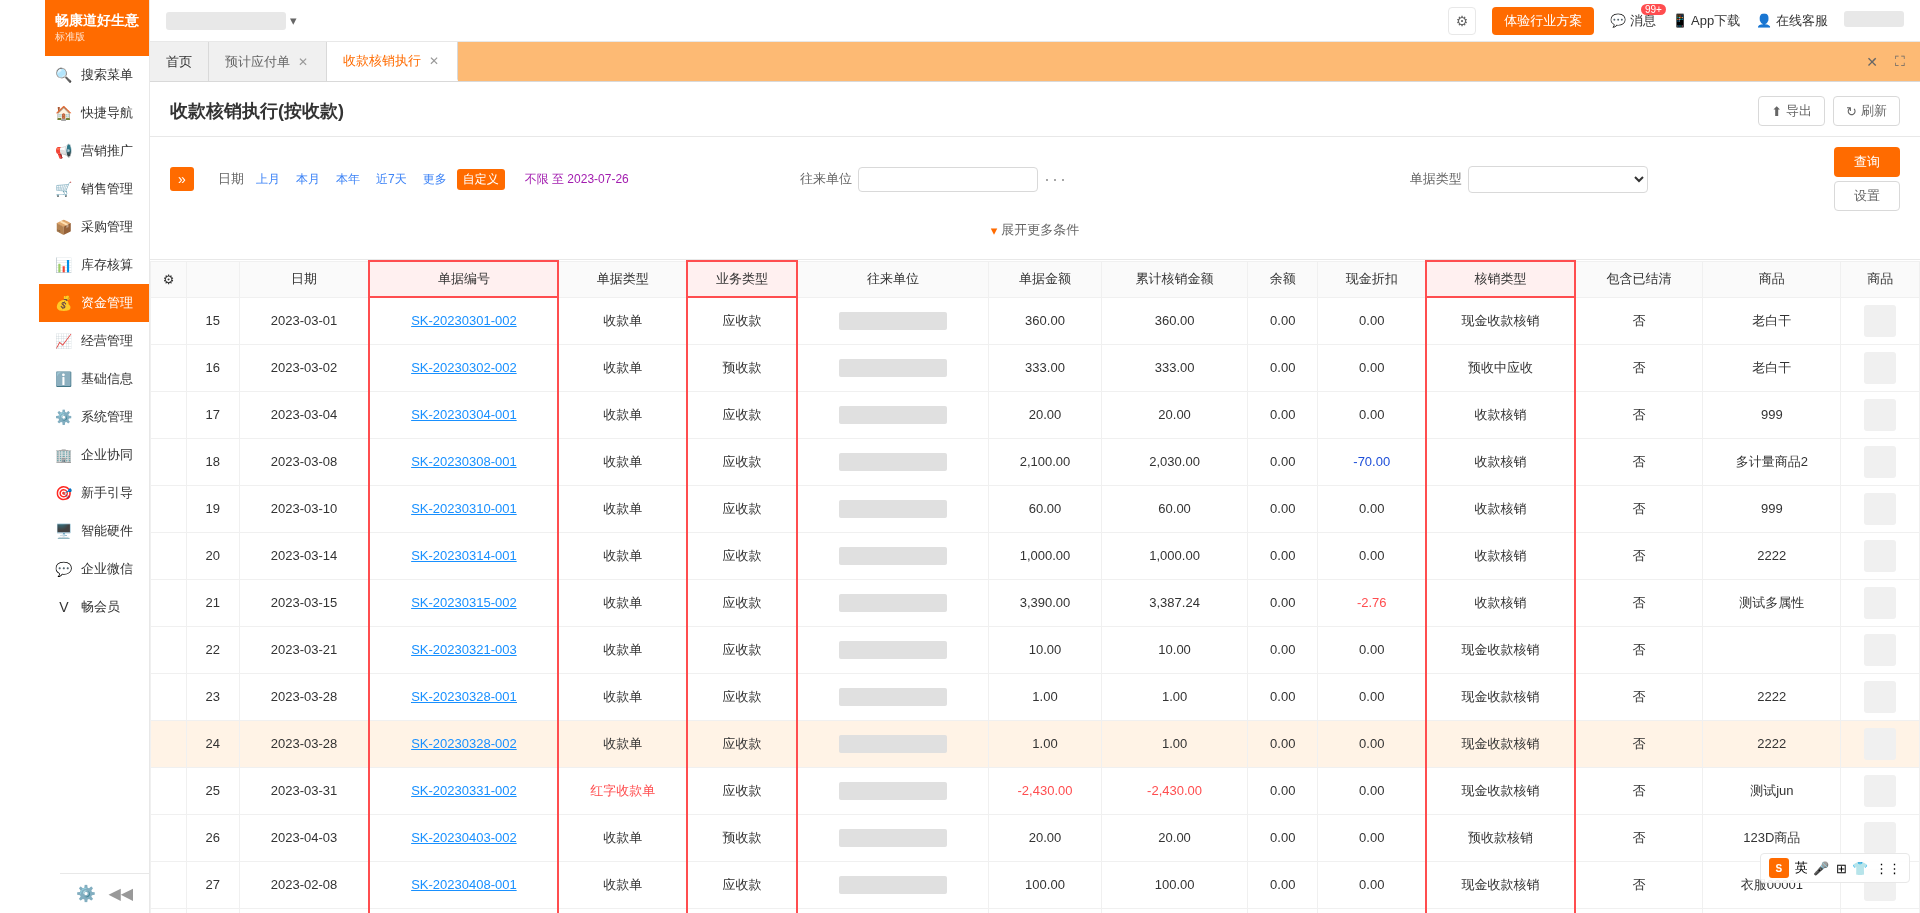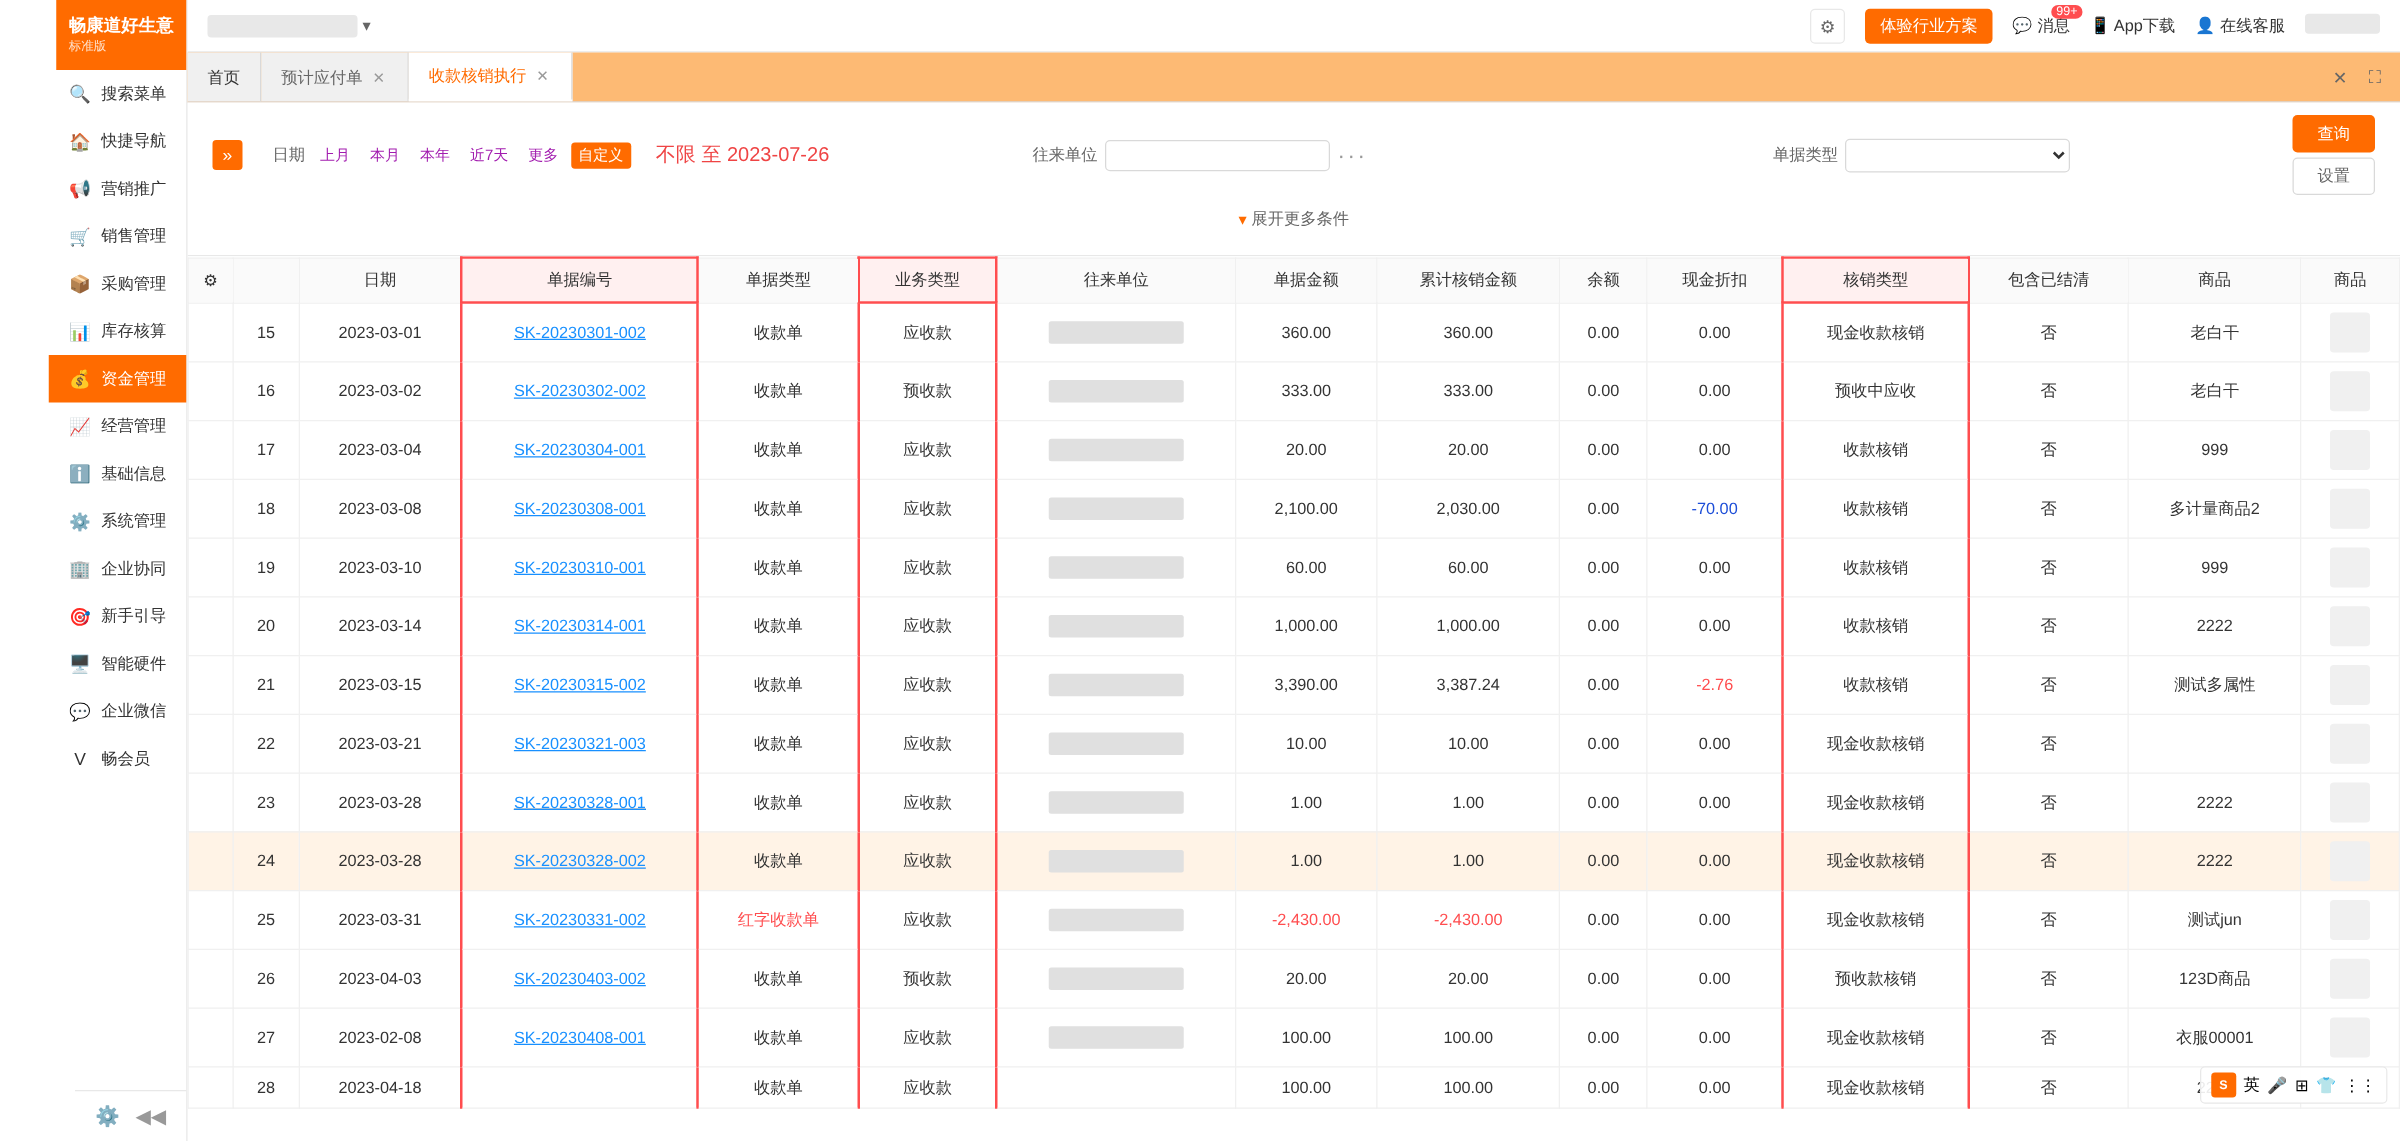--- a/index.html
+++ b/index.html
@@ -45,23 +45,23 @@
     .page-title { font-size: 18px; font-weight: bold; color: #333; }
     .page-header-actions { display: flex; gap: 8px; }
     .action-btn { display: flex; align-items: center; gap: 4px; padding: 5px 12px; border: 1px solid #d9d9d9; border-radius: 4px; cursor: pointer; color: #666; background: #fff; font-size: 13px; }
 
     
     .filter-area { background: #fff; padding: 10px 20px; border-bottom: 1px solid #e8e8e8; }
     .filter-row { display: flex; align-items: center; gap: 16px; flex-wrap: wrap; }
     .filter-item { display: flex; align-items: center; gap: 6px; }
     .filter-label { color: #666; white-space: nowrap; }
     .filter-date-btns { display: flex; align-items: center; gap: 4px; }
-    .date-btn { padding: 2px 6px; cursor: pointer; color: #a21caf; font-size: 12px; border-radius: 3px; }
+    .date-btn { padding: 2px 6px; cursor: pointer; color: #3b82f6; font-size: 12px; border-radius: 3px; }
     .date-custom { background: #ff6b00; color: #fff; border-radius: 3px; padding: 2px 6px; font-size: 12px; cursor: pointer; }
-    .filter-date-range { color: #ef4444; font-size: 16px; }
+    .filter-date-range { color: #a21caf; font-size: 12px; }
     .filter-input { border: 1px solid #d9d9d9; border-radius: 4px; padding: 4px 8px; width: 180px; color: #333; }
     .filter-select { border: 1px solid #d9d9d9; border-radius: 4px; padding: 4px 8px; width: 180px; color: #333; background: #fff; }
     .query-btn { background: #ff6b00; color: #fff; border: none; border-radius: 4px; padding: 6px 20px; cursor: pointer; font-size: 13px; }
     .settings-btn { border: 1px solid #d9d9d9; border-radius: 4px; padding: 5px 12px; cursor: pointer; color: #666; background: #fff; font-size: 13px; }
     .expand-btn { display: flex; align-items: center; gap: 4px; cursor: pointer; color: #666; font-size: 12px; padding: 4px 8px; }
     .expand-row { display: flex; justify-content: center; padding: 6px; }
     .filter-expand-arrow { color: #ff6b00; }
     .toggle-btn { width: 24px; height: 24px; background: #ff6b00; color: #fff; display: flex; align-items: center; justify-content: center; border-radius: 3px; cursor: pointer; font-size: 14px; margin-right: 8px; }
     .filter-dots { color: #999; font-size: 18px; letter-spacing: 2px; }
 
@@ -198,20 +198,33 @@
         </div>
       </div>
     <div class="tabbar-actions">
       <div class="tabbar-action-btn">✕</div>
       <div class="tabbar-action-btn">⛶</div>
     </div>
   </div>
 
   <div class="content">
 
+    <div class="page-header">
+      <div class="page-title">收款核销执行(按收款)</div>
+      <div class="page-header-actions">
+        <button class="action-btn">
+          <span>⬆</span>
+          <span>导出</span>
+        </button>
+        <button class="action-btn">
+          <span>↻</span>
+          <span>刷新</span>
+        </button>
+      </div>
+    </div>
 
     <div class="filter-area">
       <div class="filter-row">
         <div class="toggle-btn">»</div>
         <div class="filter-item">
           <span class="filter-label">日期</span>
           <div class="filter-date-btns">
             <span class="date-btn">上月</span>
             <span class="date-btn">本月</span>
             <span class="date-btn">本年</span>

